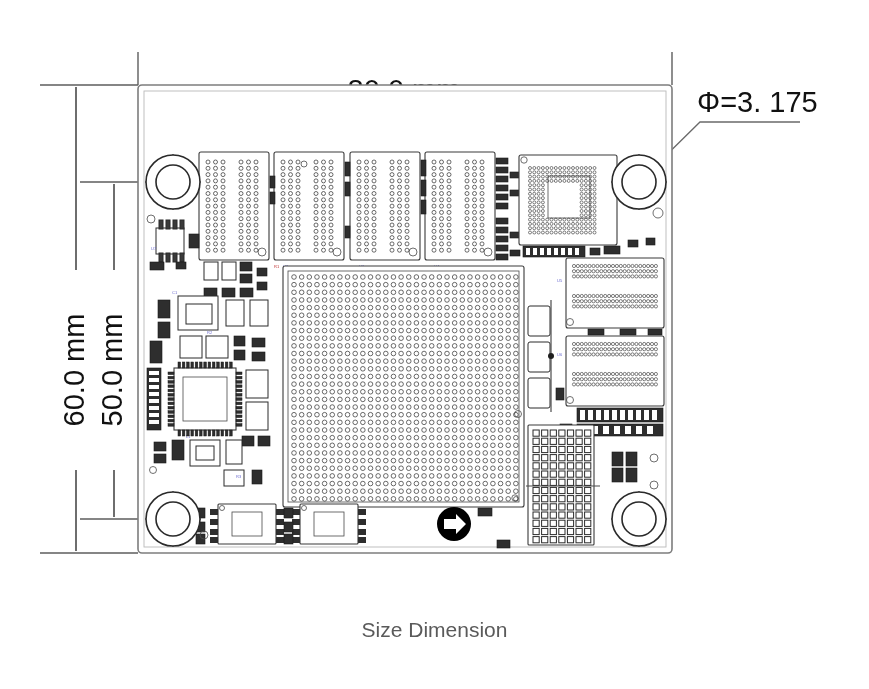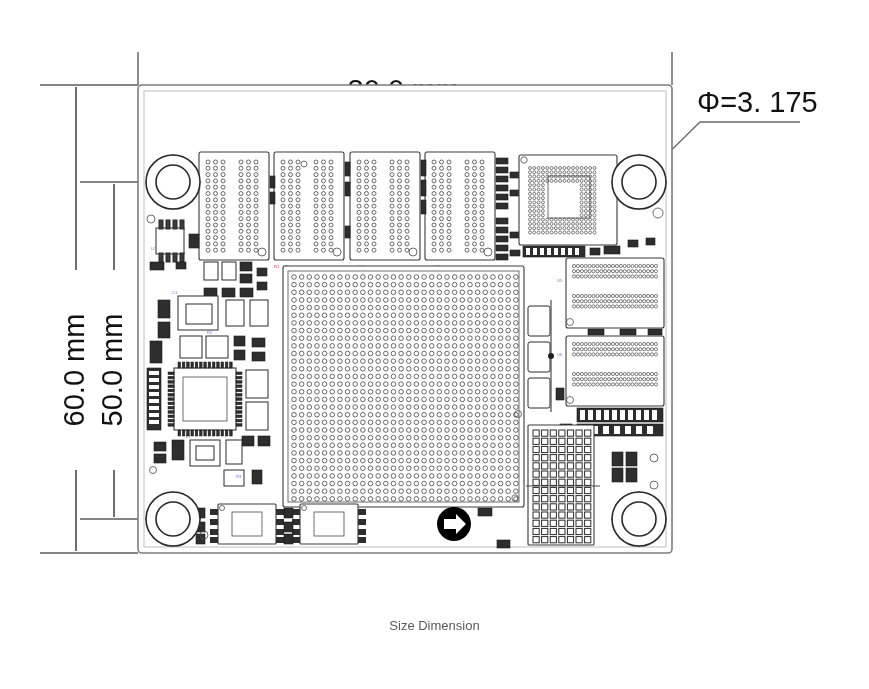--- a/index.html
+++ b/index.html
@@ -34,21 +34,21 @@
     font-size: 29px;
     fill: #111111;
   }
   .caption {
     position: absolute;
     left: 0;
     top: 618px;
     width: 869px;
     text-align: center;
     font-family: "Liberation Sans", sans-serif;
-    font-size: 13px;
+    font-size: 21px;
     color: #5a5a5a;
   }
   .ext-line { stroke: #5d5d5d; stroke-width: 1.4; fill: none; }
   .dim-line { stroke: #4a4a4a; stroke-width: 1.6; fill: none; }
   .board-edge { stroke: #7d7d7d; stroke-width: 1.6; fill: #ffffff; }
   .silk { stroke: #3a3a3a; stroke-width: 1.1; fill: #ffffff; }
   .silk-thin { stroke: #4a4a4a; stroke-width: 0.8; fill: none; }
   .pad { fill: none; stroke: #2c2c2c; stroke-width: 0.75; }
   .smd { fill: #2e2e2e; stroke: #1a1a1a; stroke-width: 0.6; }
   .smd-open { fill: #ffffff; stroke: #2b2b2b; stroke-width: 1.0; }

